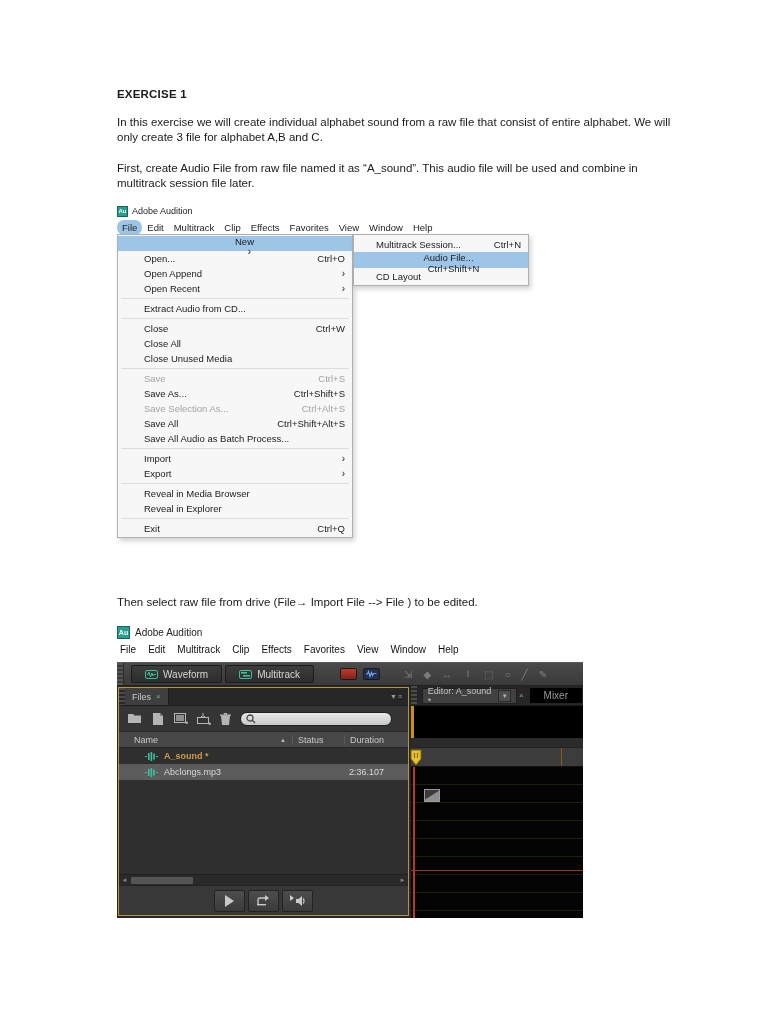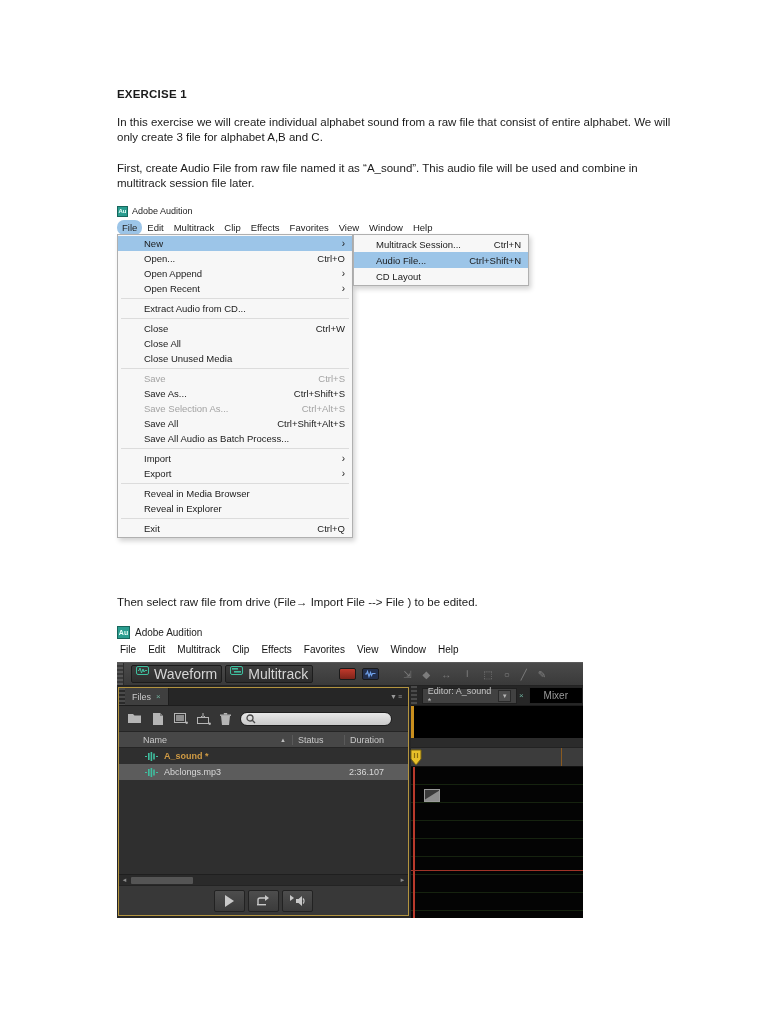--- a/index.html
+++ b/index.html
@@ -29,58 +29,58 @@
   .menubar { display:flex; align-items:center; height:15px; margin-top:2px; color:#222; }
   .menubar-item { padding:2px 5px; cursor:default;border-radius:7px; }
   .menubar-item.active { background:#9cc5e8; }
   .dropmenu { position:absolute; background:#f7f7f7; border:1px solid #b0b0b0; box-shadow:2px 3px 5px rgba(0,0,0,.18); padding:1px 0; }
   .file-menu { left:0; top:30px; width:236px; }
   .sub-menu { left:236px; top:30px; width:176px; }
   .menu-item { display:flex; align-items:center; height:15px; padding:0 7px 0 26px; color:#1a1a1a; }
   .sub-menu .menu-item { height:16px; padding-left:22px; }
   .menu-item .mi-label { flex:1; white-space:nowrap; }
   .menu-item .mi-right { color:inherit; padding-left:10px; }
-  .menu-item.hl { background:#9cc5e8; }
+  .menu-item.hl { background:#9cc5e8;flex-direction:column; }
   .menu-item.dis { color:#a3a3a3; }
   .menu-sep { height:1px; background:#dcdcdc; margin:2px 3px; }
   .mi-arrow { font-size:10px; line-height:10px; }
 
   
   .s2 { position:absolute; left:117px; top:624px; width:466px; height:294px; font-size:10px; }
   .s2 .titlebar { height:16px; gap:5px; }
   .s2 .win-title { font-size:10px; }
   .s2-menubar { display:flex; gap:1px; align-items:center; height:19px; color:#111; }
   .s2-menubar .menubar-item { padding:2px 8px 2px 3px; }
   .s2-toolbar { position:absolute; left:0; top:38px; width:100%; height:24px;
     background:linear-gradient(#4a4a4a,#3a3a3a); border-top:1px solid #5a5a5a; border-bottom:1px solid #222;
     display:flex; align-items:center; }
   .grip { width:7px; align-self:stretch; background:repeating-linear-gradient(180deg,#555 0 2px,#3a3a3a 2px 4px); margin-right:4px; border-right:1px solid #2c2c2c; }
-  .view-btn { height:18px; display:flex; gap:5px; padding:0 4px; margin-left:3px;
-    background:linear-gradient(#3c3c3c,#2d2d2d); border:1px solid #1c1c1c; border-radius:2px; color:#d6d6d6; font-size:14px; }
+  .view-btn { height:18px; display:flex; align-items:center; gap:5px; padding:0 13px; margin-left:3px;
+    background:linear-gradient(#3c3c3c,#2d2d2d); border:1px solid #1c1c1c; border-radius:2px; color:#d6d6d6; font-size:10px; }
   .swatch { width:17px; height:12px; border-radius:2px; border:1px solid #1a1a1a; }
   .swatch.red { background:linear-gradient(#c0392b,#7e241a); margin-left:26px; }
   .swatch.blue { background:#23304d; margin-left:6px; display:flex; align-items:center; justify-content:center; }
   .toolset { display:flex; gap:11px; margin-left:24px; opacity:.42; color:#cfcfcf; font-size:10px; align-items:center; }
   .toolset span { display:inline-block; }
 
   .s2-main { position:absolute; left:0; top:62px; width:100%; bottom:0; background:#262626; }
 
   
   .files-panel { position:absolute; left:1px; top:1px; width:291px; bottom:2px;
     border:1px solid #b3943f; background:#323232; display:flex; flex-direction:column; }
   .panel-tabs { height:18px; background:#262626; display:flex; align-items:center; border-bottom:1px solid #1d1d1d; }
   .tab-grip { width:6px; align-self:stretch; background:repeating-linear-gradient(180deg,#4a4a4a 0 2px,#2a2a2a 2px 4px); }
   .files-tab { height:100%; background:#3f3f3f; color:#cccccc; font-size:9px; display:flex; align-items:center; gap:5px; padding:0 7px; border-right:1px solid #1d1d1d; }
   .tab-close { color:#6fae9b; font-size:8px; }
   .panel-menu { margin-left:auto; color:#9a9a9a; font-size:7px; padding-right:5px; letter-spacing:1px; }
   .files-toolbar { height:25px; display:flex; align-items:center; gap:9px; padding:0 9px; background:#353535; }
   .files-toolbar svg { display:block; }
   .searchbox { width:152px; height:14px; background:linear-gradient(#e8e8e8,#c9c9c9); border:1px solid #1f1f1f; border-radius:7px; display:flex; align-items:center; padding:0 5px; gap:4px; }
   .list-header { height:17px; background:#474747; border-top:1px solid #252525; border-bottom:1px solid #252525; display:flex; align-items:center; font-size:9px; color:#c9c9c9; }
-  .col-name { flex:1; padding-left:24px; display:flex; align-items:center; }
+  .col-name { flex:1; padding-left:15px; display:flex; align-items:center; }
   .sort-arrow { margin-left:auto; margin-right:6px; font-size:6px; color:#bdbdbd; }
   .col-status { width:52px; border-left:1px solid #5a5a5a; padding-left:5px; }
   .col-duration { width:64px; border-left:1px solid #5a5a5a; padding-left:5px; }
   .file-list { flex:1; background:#2f2f2f; display:flex; flex-direction:column; }
   .file-row { height:16px; display:flex; align-items:center; font-size:9px; color:#d8d8d8; }
   .file-row .fr-name { flex:1; display:flex; align-items:center; gap:6px; padding-left:26px; white-space:nowrap; }
   .file-row .fr-status { width:52px; }
   .file-row .fr-duration { width:64px; text-align:left; padding-left:5px; }
   .file-row.openfile { color:#cf9a44; font-weight:bold; }
   .file-row.selected { background:#5c5c5c; }

